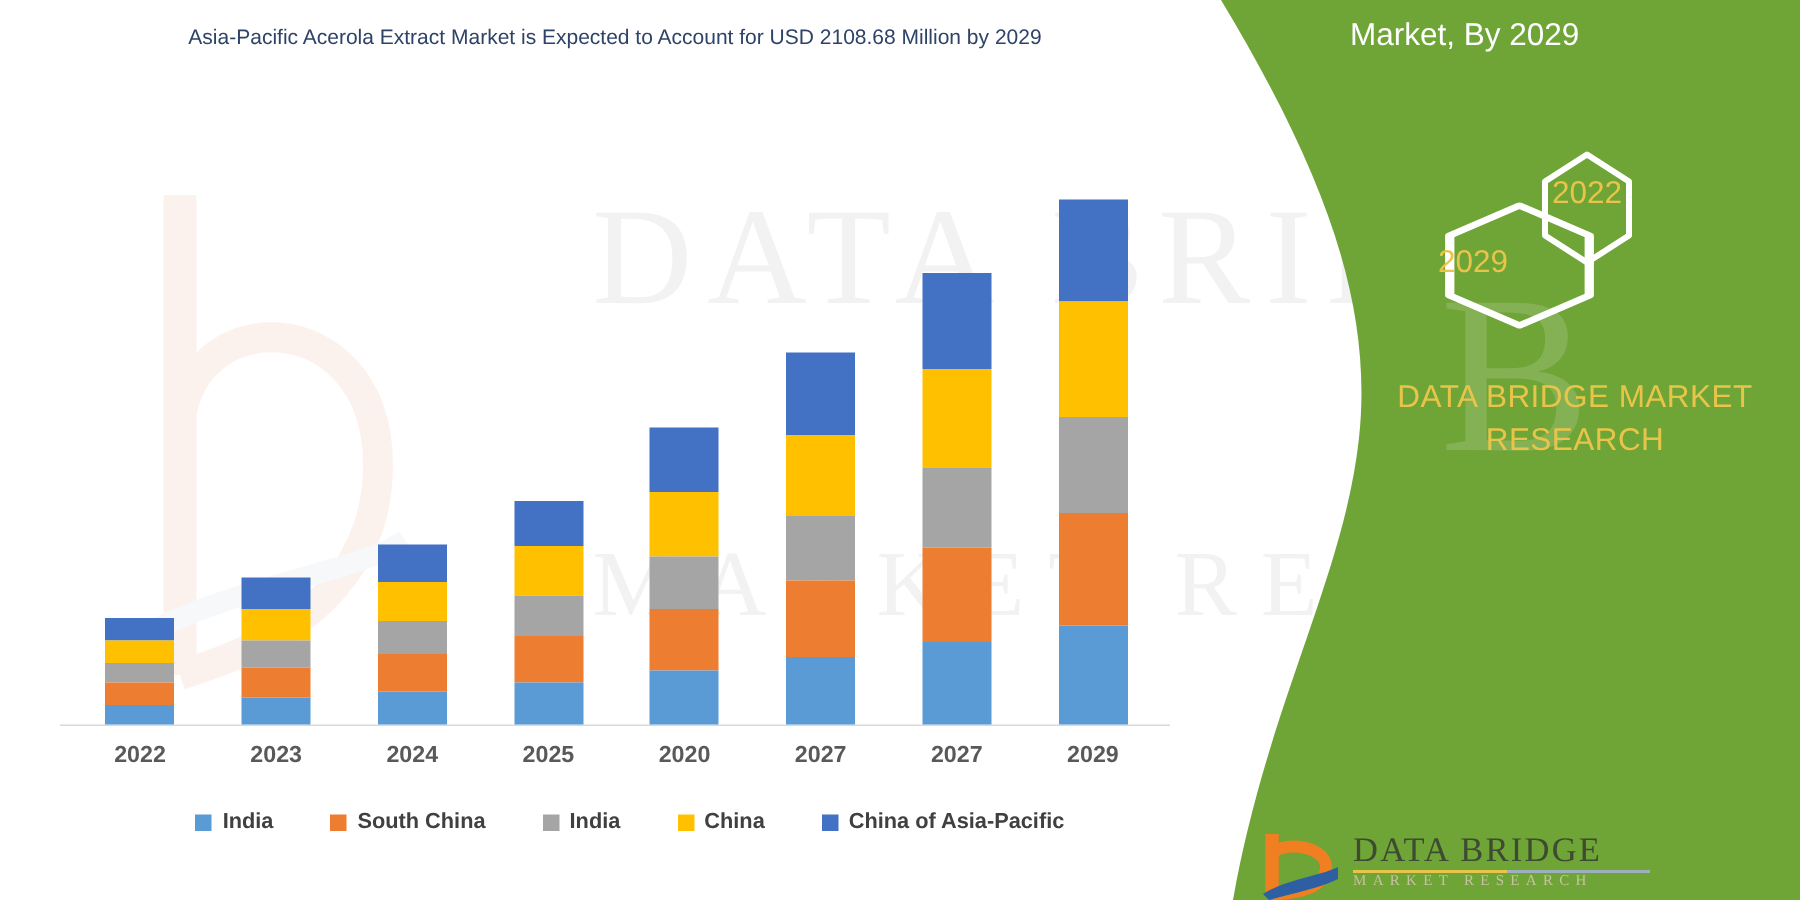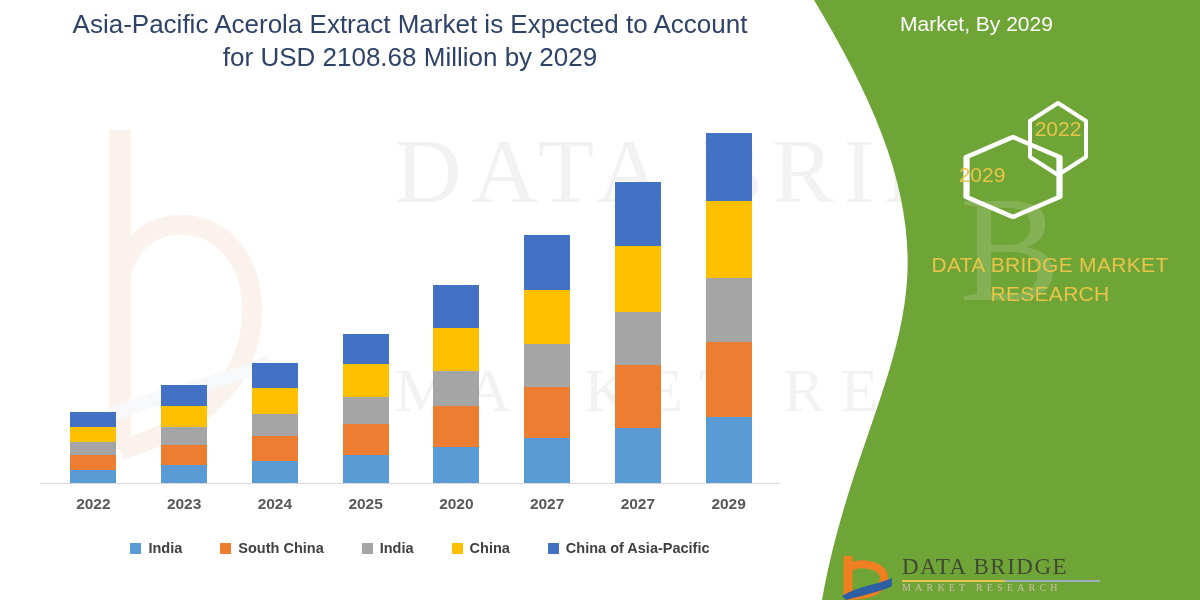--- a/index.html
+++ b/index.html
@@ -148,21 +148,21 @@
   }
 
   
   .chart-title {
     position: absolute;
     left: 60px;
     top: 8px;
     width: 700px;
     text-align: center;
     color: #2e4367;
-    font-size: 26px;
+    font-size: 14px;
     line-height: 33px;
     z-index: 3;
   }
 
   
   .plot {
     position: absolute;
     left: 0;
     top: 0;
     width: 800px;

